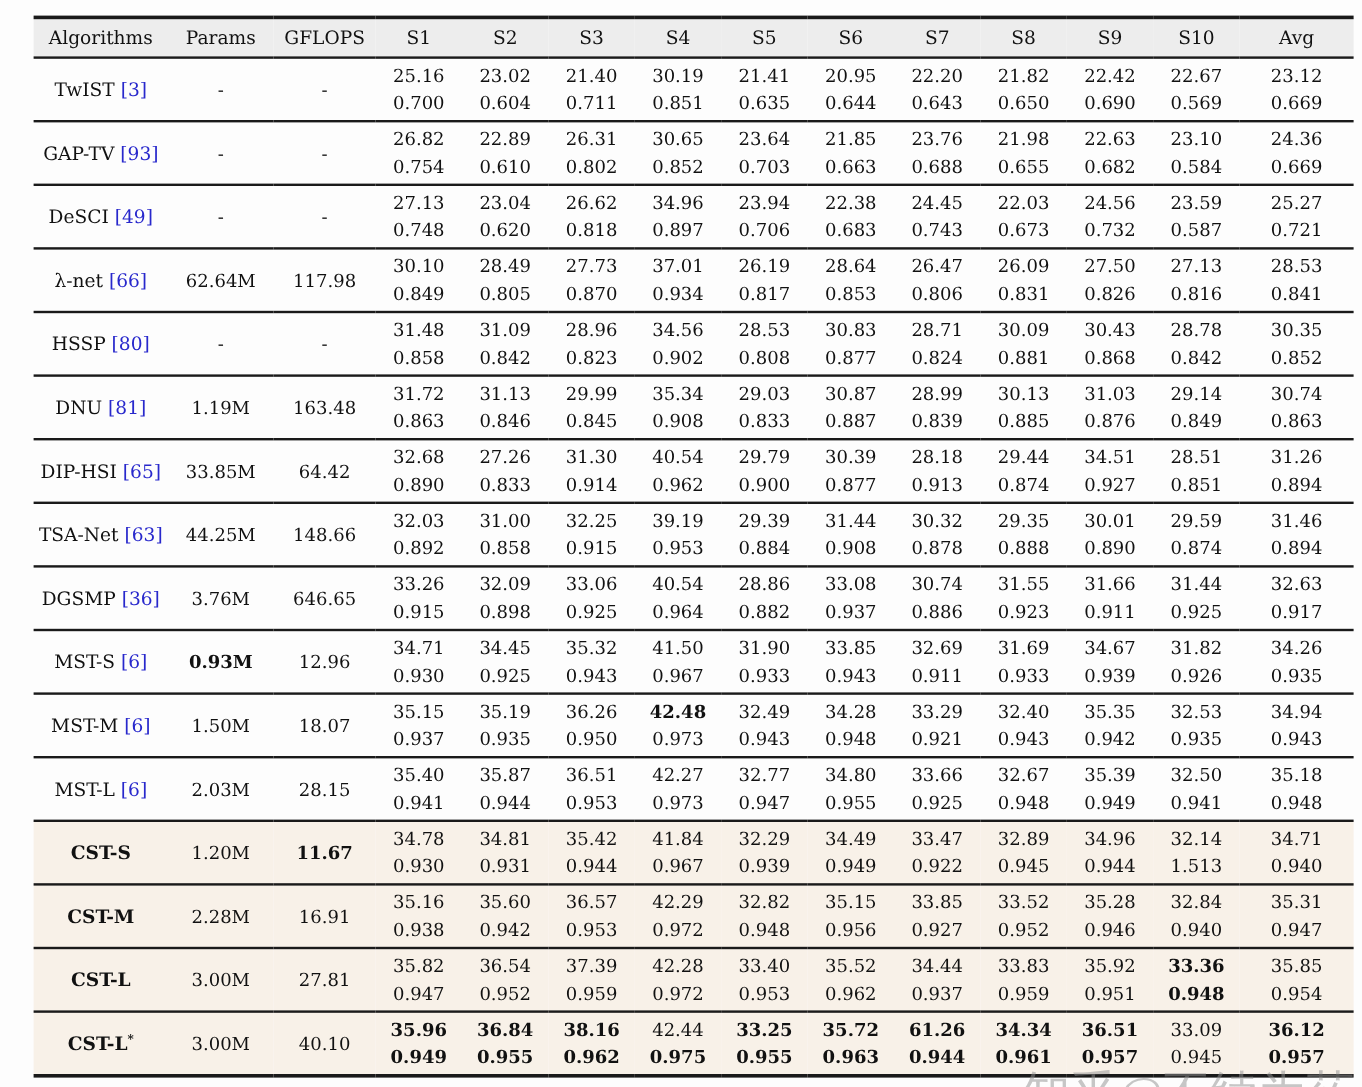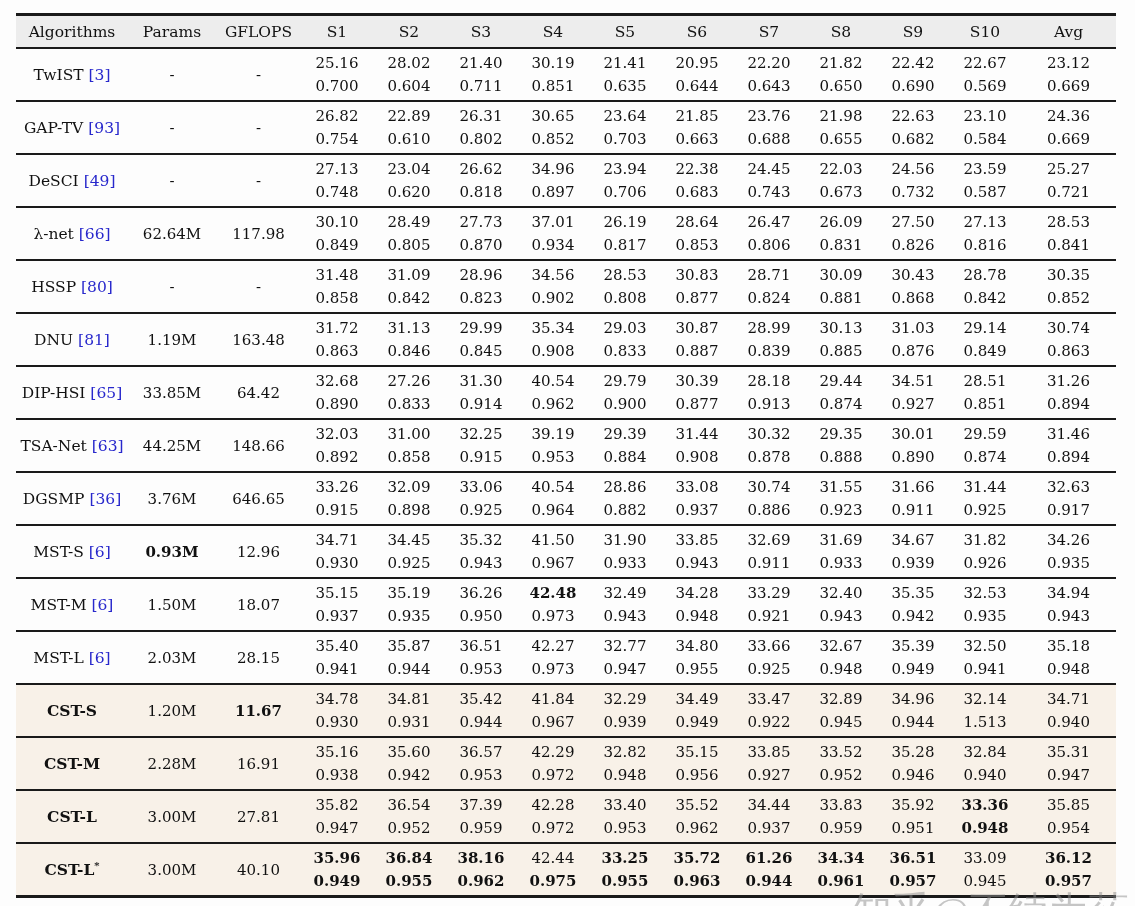--- a/index.html
+++ b/index.html
@@ -9,21 +9,21 @@
     --ref-blue:#2828cc;
     --ink:#111111;
     --wm:#8f8f8f;
   }
   html,body{margin:0;padding:0;}
   body{
     width:1135px;height:906px;position:relative;overflow:hidden;
     background:#fdfdfd;color:var(--ink);
     font-family:"DejaVu Serif","Liberation Serif",serif;
   }
-  .table-wrap{position:absolute;left:16px;top:13px;width:1100px;}
+  .table-wrap{position:absolute;left:28px;top:13px;width:1100px;}
   table{border-collapse:collapse;width:100%;table-layout:fixed;}
   col.c-algo{width:112px;}
   col.c-params{width:88px;}
   col.c-gflops{width:85px;}
   col.c-scene{width:72px;}
   col.c-avg{width:95px;}
   thead tr{background:var(--header-bg);}
   thead th{
     font-weight:normal;font-size:15.5px;padding:7px 0 6px;
     border-top:3px solid var(--rule);
@@ -91,21 +91,21 @@
     <tbody>
         <tr>
           <td class="algo"><span>TwIST</span><span class="ref"> [3]</span></td>
           <td>-</td>
           <td>-</td>
           <td>
             <span class="vl">25.16</span>
             <span class="vl">0.700</span>
           </td>
           <td>
-            <span class="vl">28.02</span>
+            <span class="vl">23.02</span>
             <span class="vl">0.604</span>
           </td>
           <td>
             <span class="vl">21.40</span>
             <span class="vl">0.711</span>
           </td>
           <td>
             <span class="vl">30.19</span>
             <span class="vl">0.851</span>
           </td>

